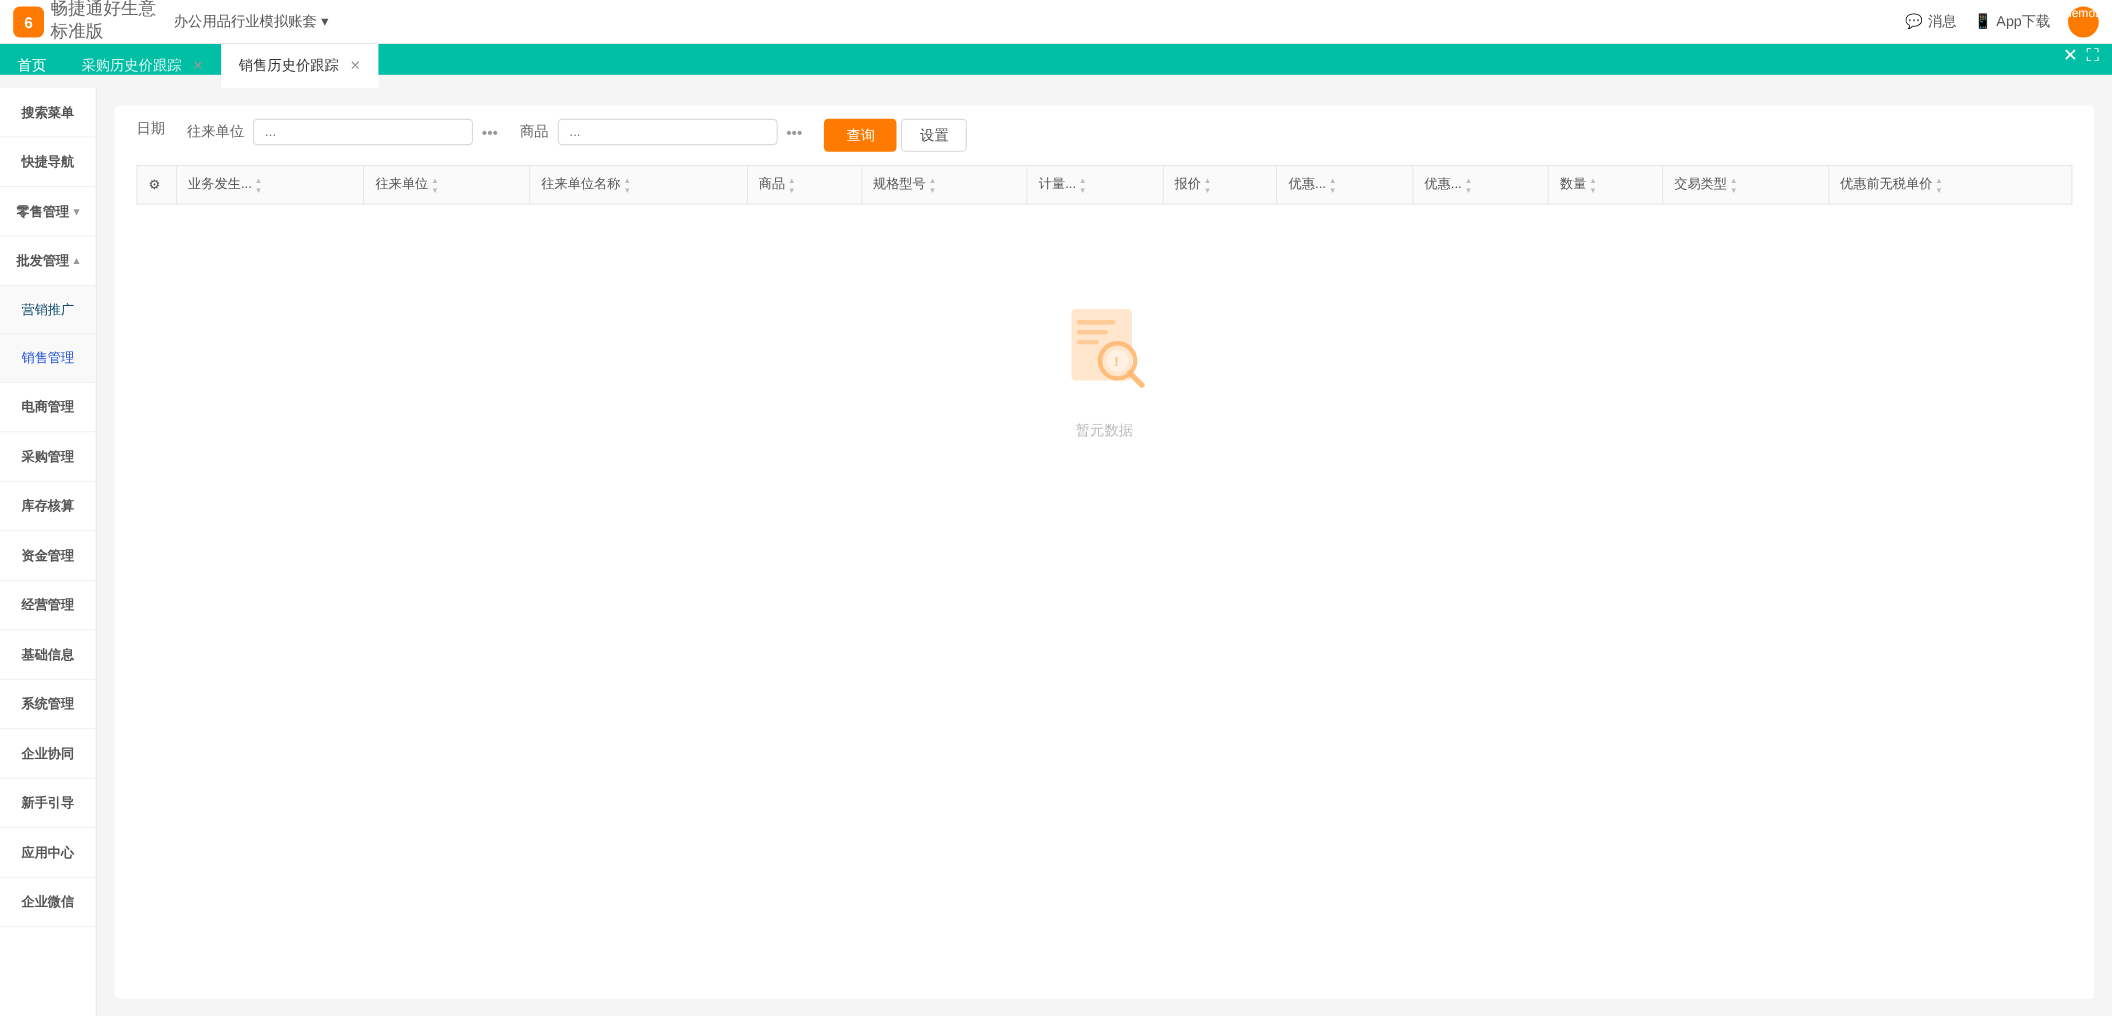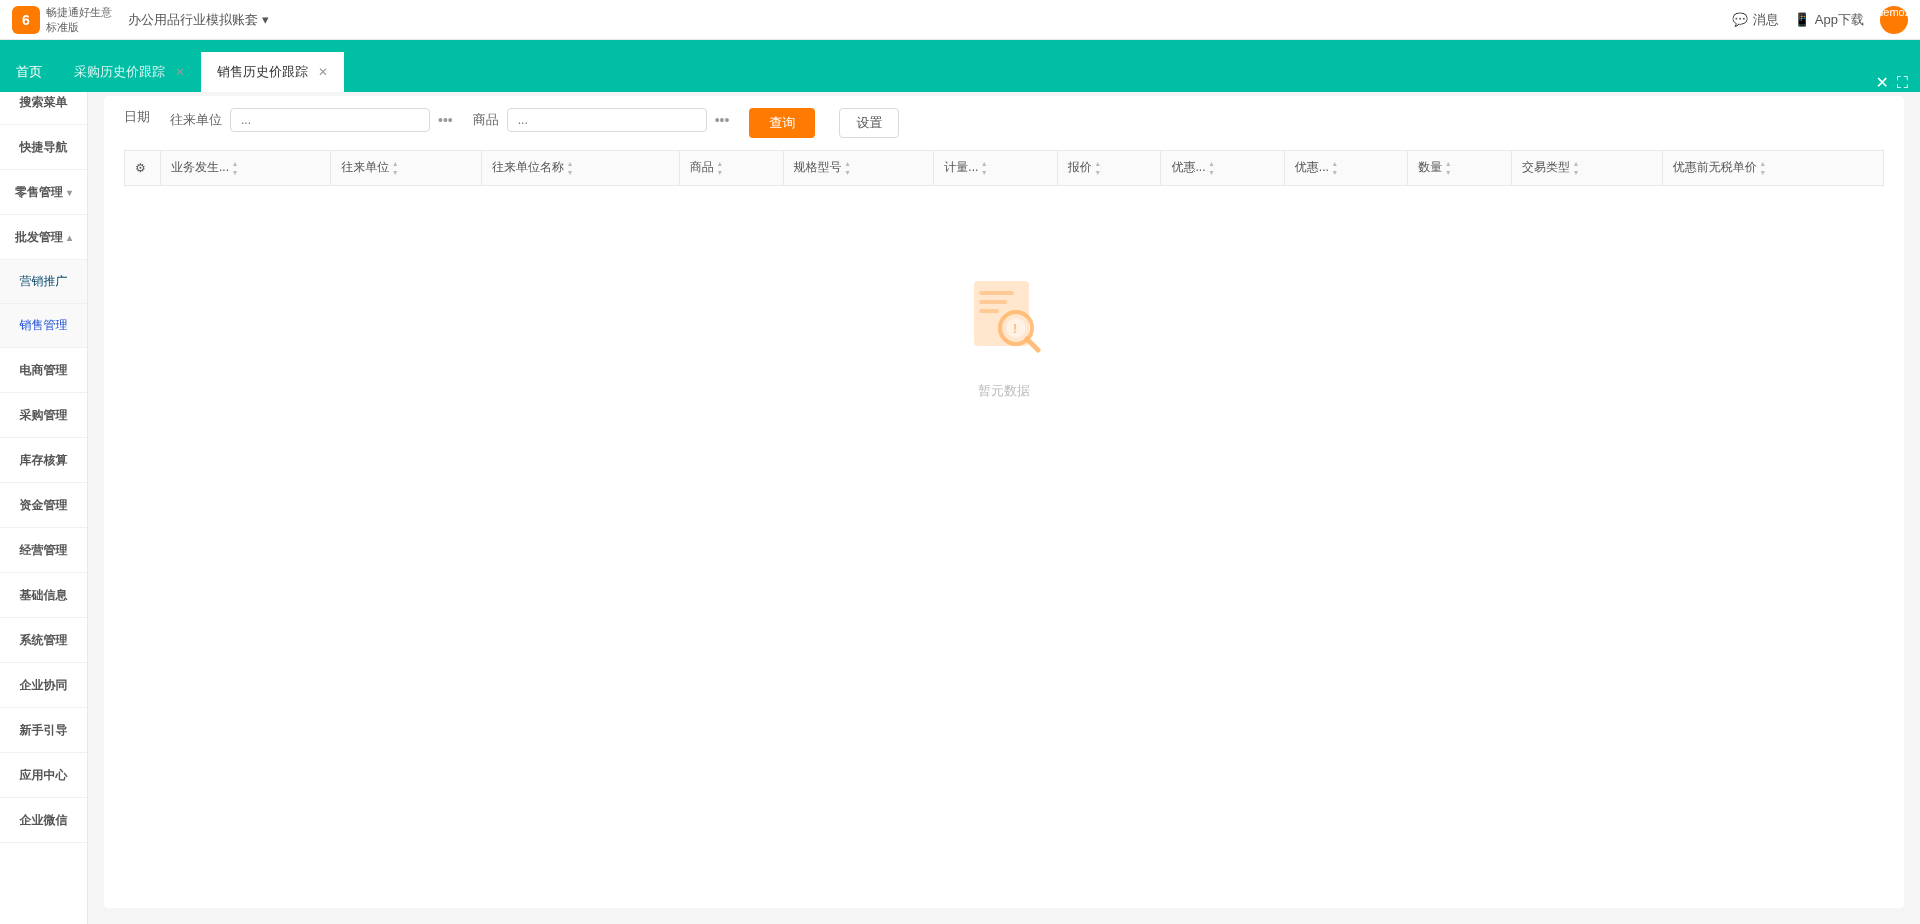--- a/index.html
+++ b/index.html
@@ -34,21 +34,21 @@
       background: #ff7a00;
       border-radius: 6px;
       display: flex;
       align-items: center;
       justify-content: center;
       color: white;
       font-size: 14px;
       font-weight: bold;
     }
     .logo-text {
-      font-size: 11px;
+      font-size: 16px;
       color: #666;
       line-height: 1.3;
     }
     .company-select {
       display: flex;
       align-items: center;
       gap: 4px;
       color: #555;
       font-size: 13px;
       cursor: pointer;
@@ -75,24 +75,24 @@
       background: #ff7a00;
       color: white;
       display: flex;
       align-items: flex-start;
       justify-content: center;
       font-size: 11px;
     }
 
     
     .tab-bar {
-      height: 52px;
+      height: 28px;
       background: #00bfa5;
       display: flex;
-      align-items: flex-end;
+      align-items: flex-start;
       position: fixed;
       top: 40px; left: 0; right: 0;
       z-index: 99;
       padding-left: 0;
     }
     .tab-item {
       height: 40px;
       display: flex;
       align-items: center;
       padding: 0 16px;
@@ -271,21 +271,21 @@
     }
     .filter-dots {
       color: #999;
       cursor: pointer;
       font-size: 14px;
     }
 
     
     .action-buttons {
       display: flex;
-      gap: 24px;
+      gap: 4px;
       align-items: flex-start;
     }
     .btn-query {
       background: #ff7a00;
       color: white;
       border: none;
       border-radius: 4px;
       padding: 6px 20px;
       cursor: pointer;
       font-size: 13px;

